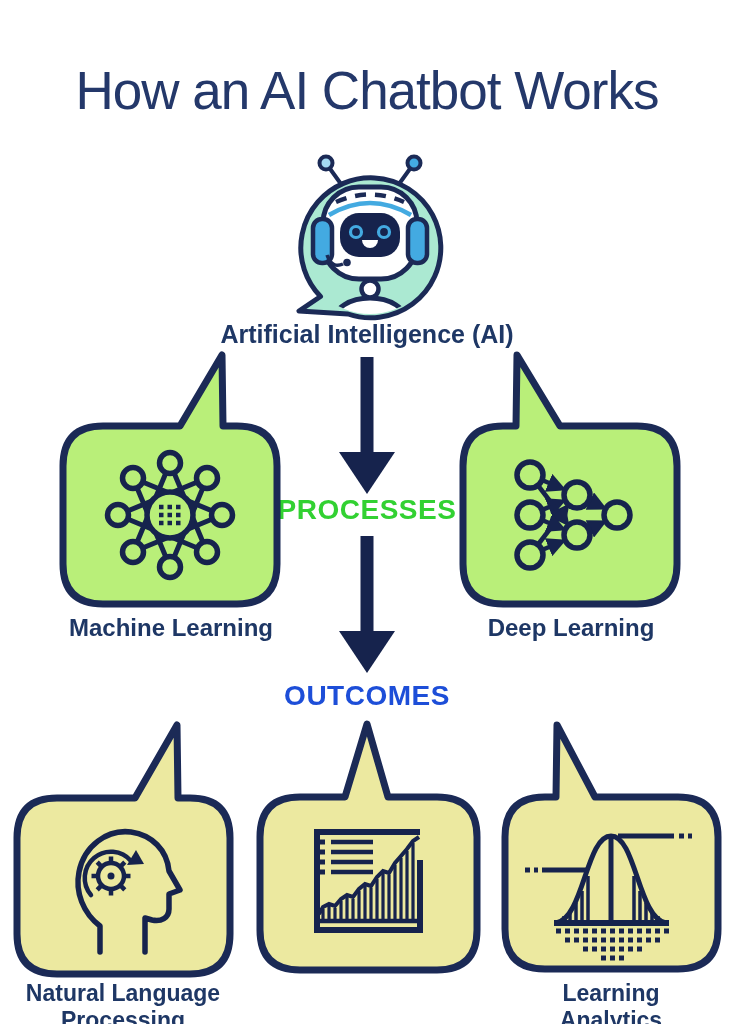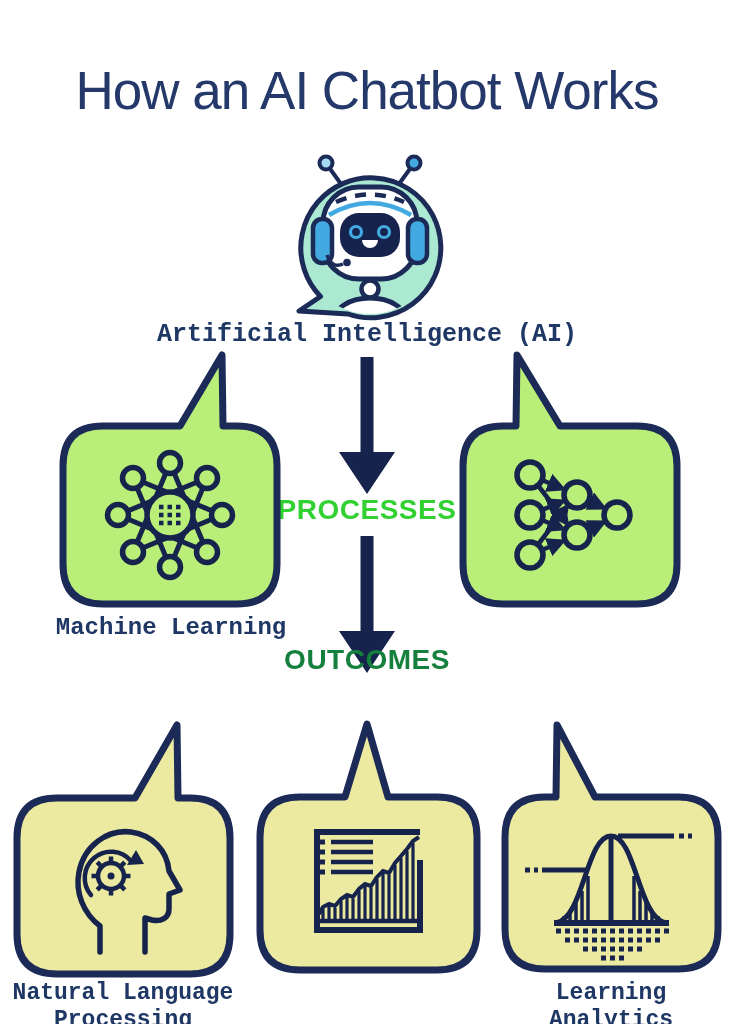--- a/index.html
+++ b/index.html
@@ -6,25 +6,25 @@
   #stage{
     position:relative;width:734px;height:1024px;background:#ffffff;
     font-family:"Liberation Sans","DejaVu Sans",sans-serif;overflow:hidden;margin-top:44px;
   }
   .abs{position:absolute;}
   .ctr{left:0;width:734px;text-align:center;}
   #title{
     top:16px;font-size:53px;font-weight:300;letter-spacing:-1px;color:#24386a;
   }
   .node-label{
-    font-weight:700;color:#1e3765;text-align:center;line-height:1.16;font-family:Liberation Mono, monospace;
+    font-weight:700;color:#1e3765;text-align:center;line-height:1.16;
   }
   #ai-label{top:276px;font-size:25px;}
   #processes-label{top:450px;font-size:28px;font-weight:700;color:#32d132;letter-spacing:.5px;}
-  #outcomes-label{top:600px;font-size:28px;font-weight:700;color:#15803d;letter-spacing:.5px;}
+  #outcomes-label{top:636px;font-size:28px;font-weight:700;color:#1d4ed8;letter-spacing:.5px;}
   .bubble-label-top{top:570px;font-size:24px;}
   .bubble-label-bottom{top:936px;font-size:23px;}
   svg{display:block;}
 </style>
 </head>
 <body>
 
 <div id="stage">
 
   <div id="title" class="abs ctr">How an AI Chatbot Works</div>
@@ -132,20 +132,21 @@
       <g fill="#b9ef79" stroke-width="5.5">
         <circle cx="75" cy="126" r="13"></circle>
           <circle cx="75" cy="166" r="13"></circle>
           <circle cx="75" cy="206" r="13"></circle>
         <circle cx="122" cy="146" r="13"></circle>
           <circle cx="122" cy="186" r="13"></circle>
         <circle cx="162" cy="166" r="13"></circle>
       </g>
     </g>
   </svg>
+  <div class="abs node-label bubble-label-top" style="left:455px;width:232px">Deep Learning</div>
 
   <svg class="abs" style="left:10px;top:676px" width="230" height="260" viewBox="0 0 230 260">
     <path d="M 47 78 L 125 78 L 167 5 L 168 78 L 180 78 Q 220 78 220 118 L 220 214 Q 220 254 180 254
              L 47 254 Q 7 254 7 214 L 7 118 Q 7 78 47 78 Z" fill="#ece9a0" stroke="#1b2a56" stroke-width="7" stroke-linejoin="round"></path>
     <g stroke="#16234d" fill="none" stroke-linecap="round" stroke-linejoin="round">
       <path stroke-width="5.5" d="M 90 232 L 90 206 C 73 193 65 172 69 152 C 74 126 97 109 121 112
                C 142 115 157 130 159 151 L 170 170 L 159 174 L 159 189 C 159 198 151 202 142 200
                L 135 198 L 135 232"></path>
       <circle cx="101" cy="156" r="13" stroke-width="4.5"></circle>
       <path stroke-width="4.5" stroke-linecap="butt" d="M115 156 L120.5 156 M110.9 165.9 L114.8 169.8 M101 170 L101 175.5

